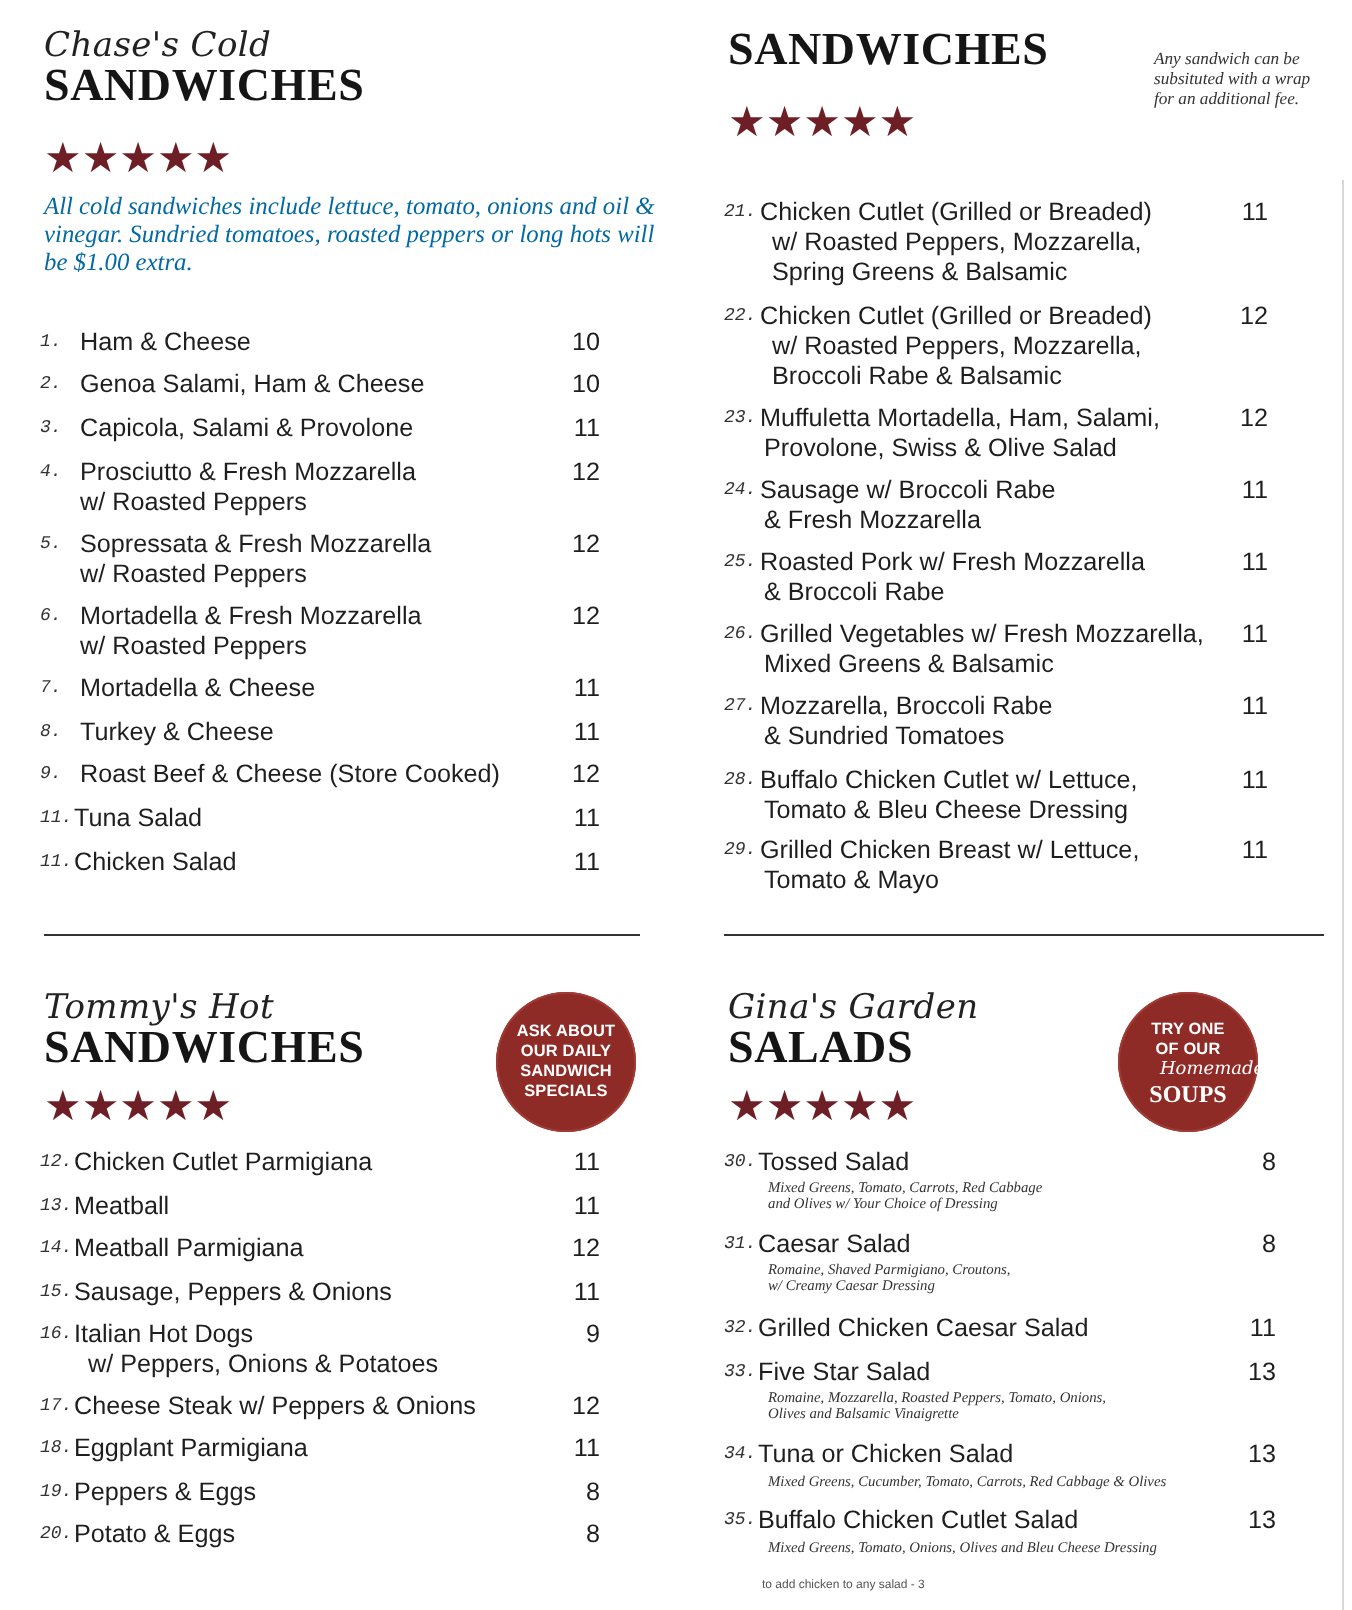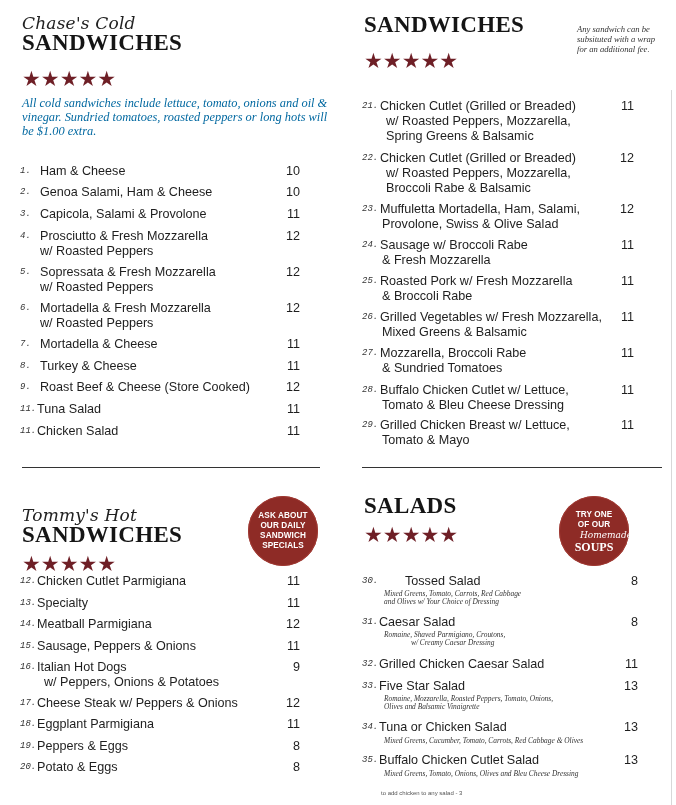--- a/index.html
+++ b/index.html
@@ -213,41 +213,41 @@
     <span class="num">29.</span>
     <span class="name" style="left:18px;">Grilled Chicken Breast w/ Lettuce,</span>
     <span class="name" style="left:20px; top:15px;">Tomato &amp; Mayo</span>
     <span class="price" style="left:242px;">11</span>
   </div>
 </div>
 
 <div class="divider" style="left:22px; top:467px; width:298px;"></div>
 <div class="divider" style="left:362px; top:467px; width:300px;"></div>
 
-<div class="section" style="left:22px; top:506px; width:210px;">
+<div class="section" style="left:22px; top:495px; width:210px;">
   <div class="script-title">Tommy's Hot</div>
   <div class="big-title">SANDWICHES</div>
   <div class="stars" style="color:#6e1f26; margin-top:7px;">★★★★★</div>
 </div>
 <div class="badge" style="left:248px; top:496px; width:70px; height:70px;">
   <span class="bl">ASK ABOUT</span>
   <span class="bl">OUR DAILY</span>
   <span class="bl">SANDWICH</span>
   <span class="bl">SPECIALS</span>
 </div>
 
 <div class="items" style="left:20px; top:0; width:300px;">
   <div class="item" style="top:574px;">
     <span class="num">12.</span>
     <span class="name" style="left:17px;">Chicken Cutlet Parmigiana</span>
     <span class="price" style="left:250px;">11</span>
   </div>
   <div class="item" style="top:596px;">
     <span class="num">13.</span>
-    <span class="name" style="left:17px;">Specialty</span>
+    <span class="name" style="left:17px;">Meatball</span>
     <span class="price" style="left:250px;">11</span>
   </div>
   <div class="item" style="top:617px;">
     <span class="num">14.</span>
     <span class="name" style="left:17px;">Meatball Parmigiana</span>
     <span class="price" style="left:250px;">12</span>
   </div>
   <div class="item" style="top:639px;">
     <span class="num">15.</span>
     <span class="name" style="left:17px;">Sausage, Peppers &amp; Onions</span>
@@ -275,43 +275,44 @@
     <span class="price" style="left:250px;">8</span>
   </div>
   <div class="item" style="top:760px;">
     <span class="num">20.</span>
     <span class="name" style="left:17px;">Potato &amp; Eggs</span>
     <span class="price" style="left:250px;">8</span>
   </div>
 </div>
 
 <div class="section" style="left:364px; top:495px; width:180px;">
+  <div class="script-title">Gina's Garden</div>
   <div class="big-title">SALADS</div>
   <div class="stars" style="color:#6e1f26; margin-top:7px;">★★★★★</div>
 </div>
 <div class="badge" style="left:559px; top:496px; width:70px; height:70px;">
   <span class="bl">TRY ONE</span>
   <span class="bl">OF OUR</span>
   <span class="bs">Homemade</span>
   <span class="bb">SOUPS</span>
 </div>
 
 <div class="items" style="left:362px; top:0; width:300px;">
   <div class="item" style="top:574px;">
     <span class="num">30.</span>
-    <span class="name" style="left:17px;margin-left:26px;">Tossed Salad</span>
+    <span class="name" style="left:17px;">Tossed Salad</span>
     <span class="desc" style="left:22px; top:16px;">Mixed Greens, Tomato, Carrots, Red Cabbage</span>
     <span class="desc" style="left:22px; top:24px;">and Olives w/ Your Choice of Dressing</span>
     <span class="price" style="left:246px;">8</span>
   </div>
   <div class="item" style="top:615px;">
     <span class="num">31.</span>
     <span class="name" style="left:17px;">Caesar Salad</span>
     <span class="desc" style="left:22px; top:16px;">Romaine, Shaved Parmigiano, Croutons,</span>
-    <span class="desc" style="left:22px; top:24px;margin-left:27px;">w/ Creamy Caesar Dressing</span>
+    <span class="desc" style="left:22px; top:24px;">w/ Creamy Caesar Dressing</span>
     <span class="price" style="left:246px;">8</span>
   </div>
   <div class="item" style="top:657px;">
     <span class="num">32.</span>
     <span class="name" style="left:17px;">Grilled Chicken Caesar Salad</span>
     <span class="price" style="left:246px;">11</span>
   </div>
   <div class="item" style="top:679px;">
     <span class="num">33.</span>
     <span class="name" style="left:17px;">Five Star Salad</span>

